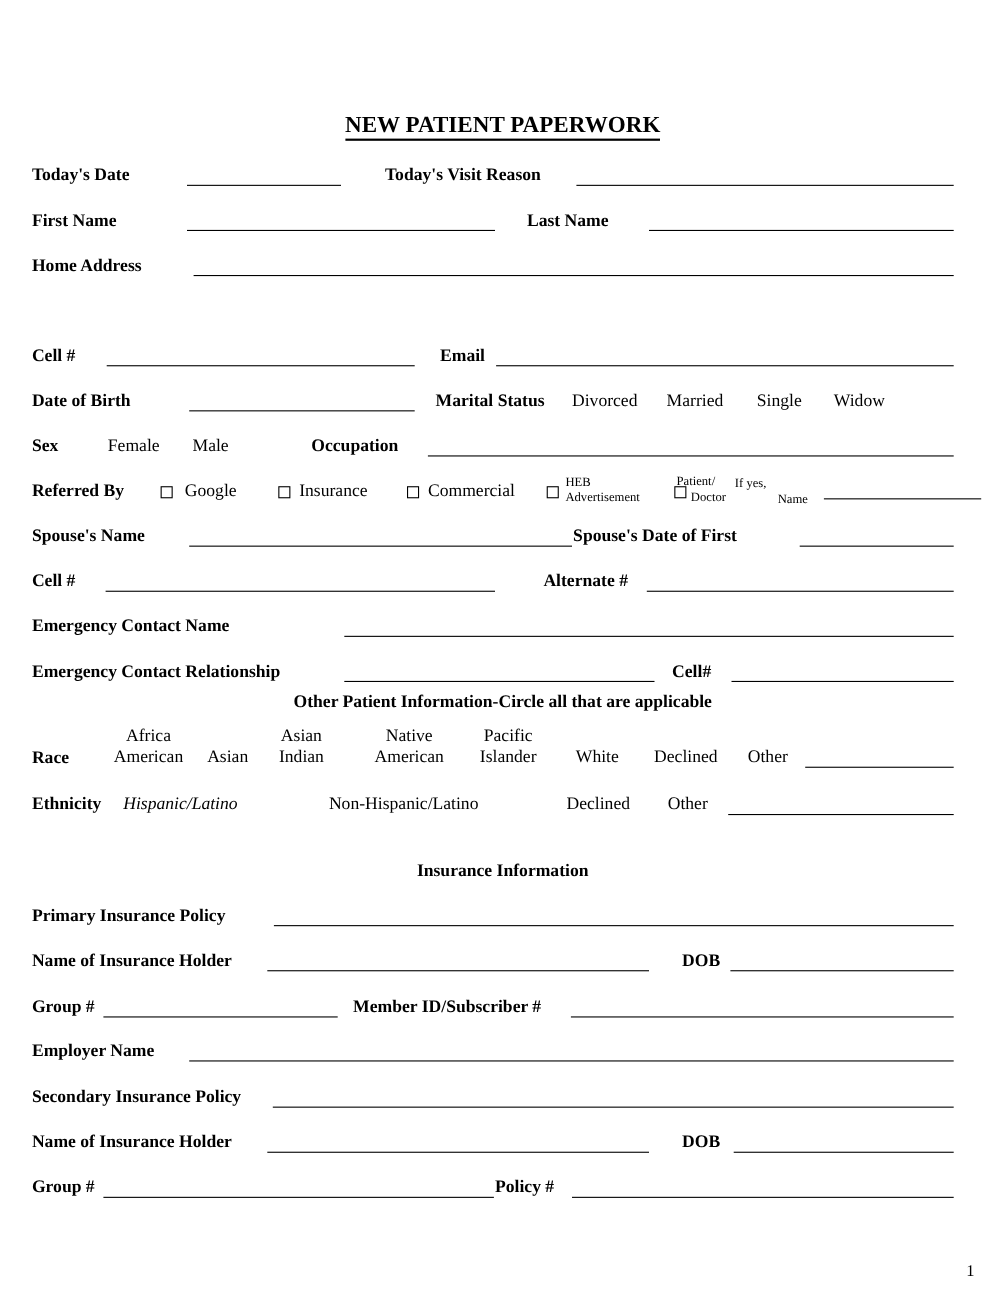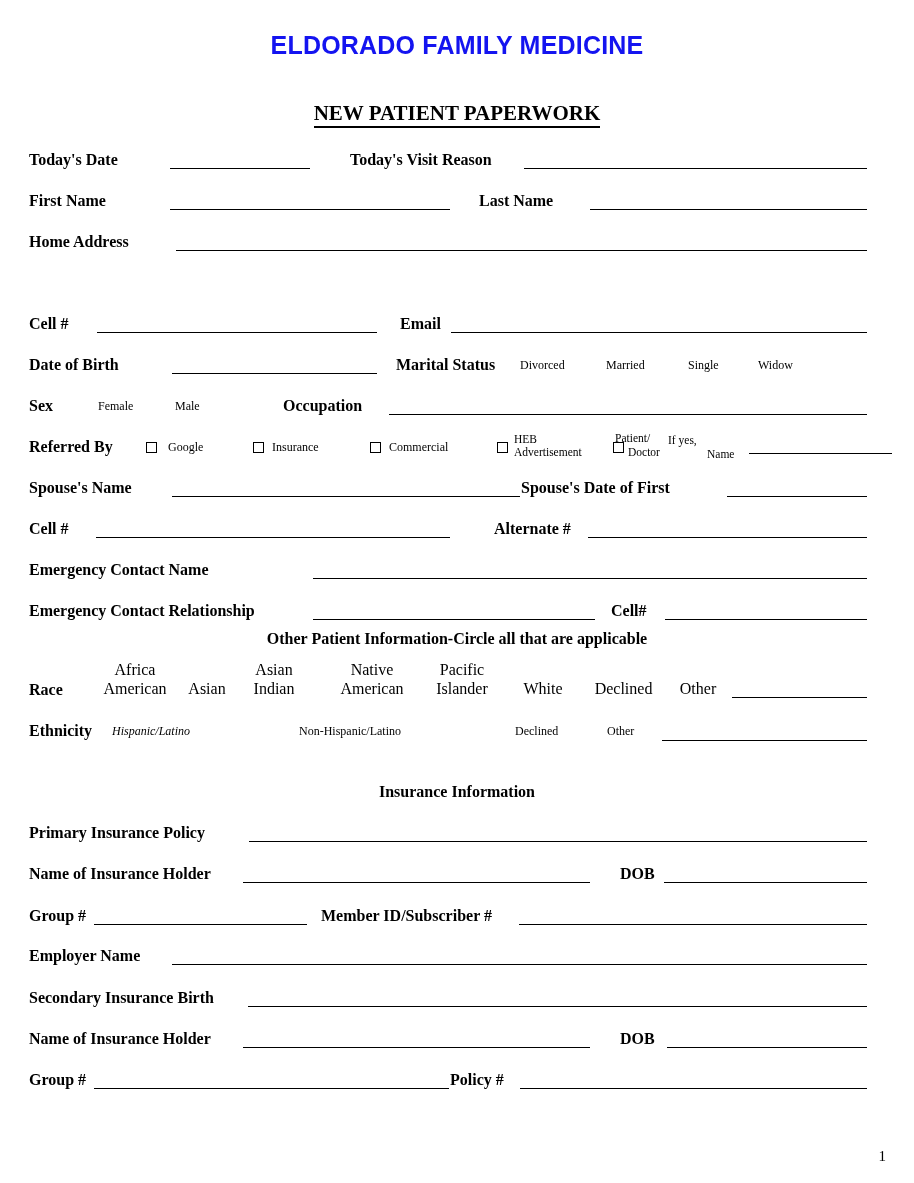--- a/index.html
+++ b/index.html
@@ -71,21 +71,21 @@
     position: absolute;
     font-weight: bold;
     font-size: 16px;
     white-space: nowrap;
     line-height: 20px;
     top: 0;
   }
   .opt {
     position: absolute;
     font-weight: normal;
-    font-size: 12px;
+    font-size: 16px;
     white-space: nowrap;
     line-height: 20px;
     top: 0;
   }
   .opt-sm {
     position: absolute;
     font-weight: normal;
     font-size: 11.5px;
     white-space: nowrap;
     line-height: 12px;
@@ -128,21 +128,20 @@
     right: 28px;
     font-size: 15px;
     font-weight: normal;
   }
 </style>
 </head>
 <body>
 
 <div class="page">
 
-  <div class="clinic-title">ELDORADO FAMILY MEDICINE</div>
   <div class="doc-title"><span>NEW PATIENT PAPERWORK</span></div>
 
   <div class="row" style="top:150px;">
     <div class="lbl" style="left:29px;">Today's Date</div>
     <div class="blank" style="left:170px; width:140px;"></div>
     <div class="lbl" style="left:350px;">Today's Visit Reason</div>
     <div class="blank" style="left:524px; width:343px;"></div>
   </div>
 
   <div class="row" style="top:191px;text-align:center;">
@@ -306,21 +305,21 @@
     <div class="lbl" style="left:321px;">Member ID/Subscriber #</div>
     <div class="blank" style="left:519px; width:348px;"></div>
   </div>
 
   <div class="row" style="top:946px;">
     <div class="lbl" style="left:29px;">Employer Name</div>
     <div class="blank" style="left:172px; width:695px;"></div>
   </div>
 
   <div class="row" style="top:988px;">
-    <div class="lbl" style="left:29px;">Secondary Insurance Birth</div>
+    <div class="lbl" style="left:29px;">Secondary Insurance Policy</div>
     <div class="blank" style="left:248px; width:619px;"></div>
   </div>
 
   <div class="row" style="top:1029px;">
     <div class="lbl" style="left:29px;">Name of Insurance Holder</div>
     <div class="blank" style="left:243px; width:347px;"></div>
     <div class="lbl" style="left:620px;">DOB</div>
     <div class="blank" style="left:667px; width:200px;"></div>
   </div>
 

